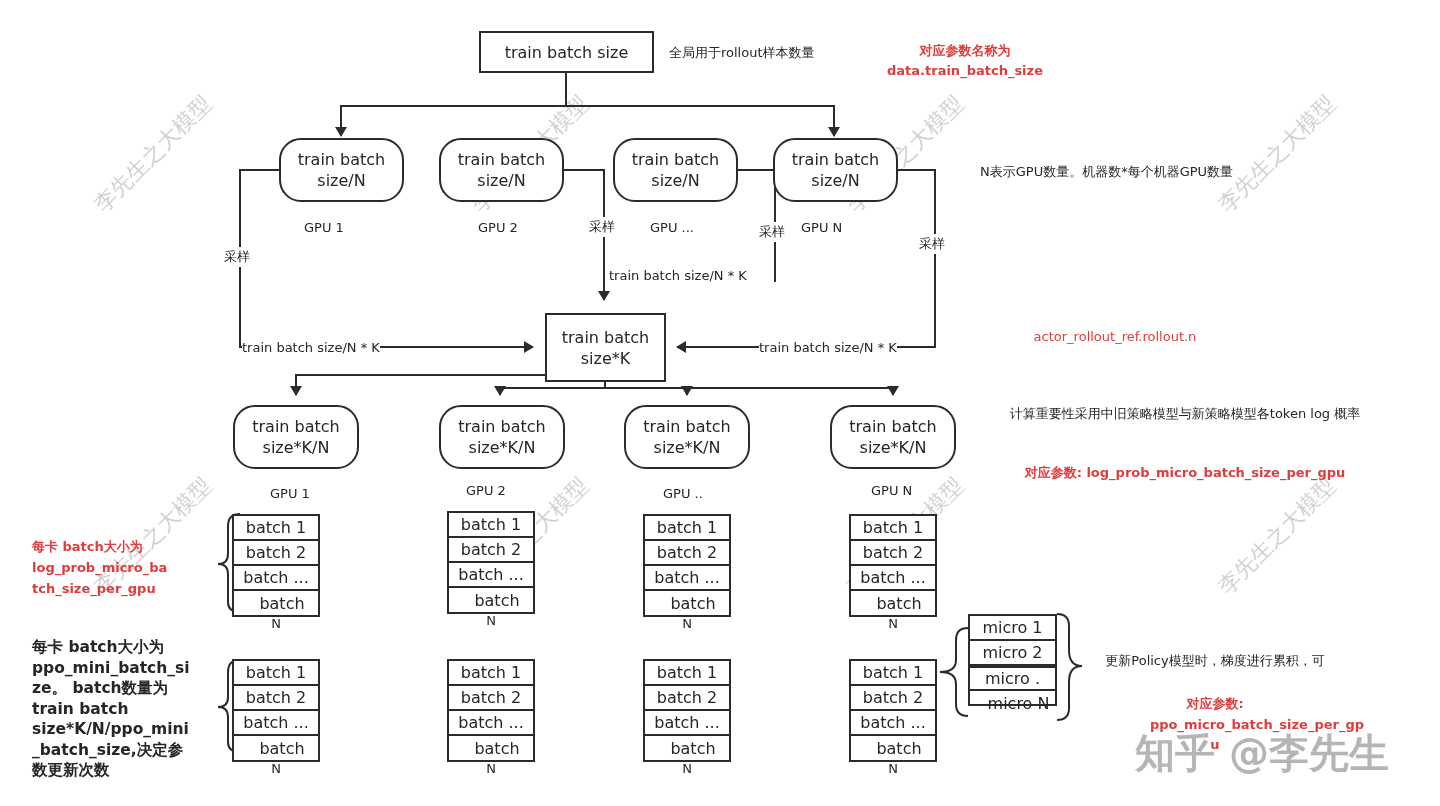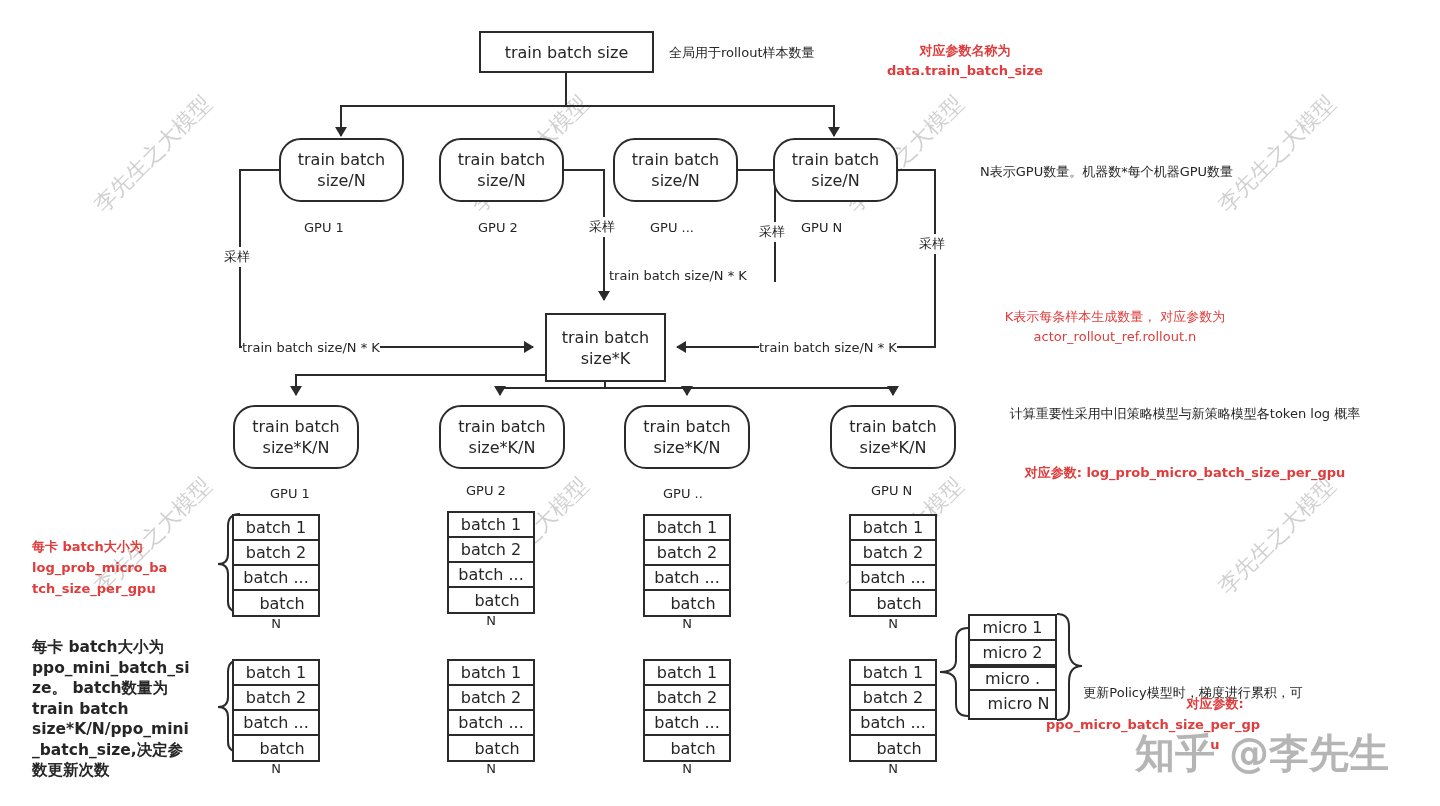--- a/index.html
+++ b/index.html
@@ -116,21 +116,20 @@
   <div class="t" style="left:609px;top:266px;background:#fff;">train batch size/N * K</div>
   <div class="t" style="left:242px;top:338px;background:#fff;">train batch size/N * K</div>
   <div class="t" style="left:759px;top:338px;background:#fff;">train batch size/N * K</div>
 
   <div class="box" style="left:545px;top:313px;width:121px;height:69px;">
     <div>
         <div>train batch</div>
         <div>size*K</div>
       </div>
   </div>
-  <div class="t redn c" style="left:970px;top:307px;width:290px;">K表示每条样本生成数量， 对应参数为</div>
   <div class="t redn c" style="left:970px;top:327px;width:290px;">actor_rollout_ref.rollout.n</div>
 
   <div class="box pill" style="left:233px;top:405px;width:126px;height:64px;">
     <div>
         <div>train batch</div>
         <div>size*K/N</div>
       </div>
   </div>
   <div class="box pill" style="left:439px;top:405px;width:126px;height:64px;">
     <div>
@@ -225,25 +224,25 @@
       <div class="t c" style="left: 643px; top: 759px; width: 88px;">N</div>
       <div class="stack" style="left: 849px; top: 659px; width: 88px; height: 103px;">
         <div class="cell">batch 1</div>
         <div class="cell">batch 2</div>
         <div class="cell">batch ...</div>
         <div class="cell">batch</div>
       </div>
       <div class="t c" style="left: 849px; top: 759px; width: 88px;">N</div>
     </div>
 
-  <div class="stack" style="left:968px;top:614px;width:89px;height:106px;">
+  <div class="stack" style="left:968px;top:614px;width:89px;height:92px;">
     <div class="cell">micro 1</div>
     <div class="cell">micro 2</div>
     <div class="cell" style="border-top:2px solid #2b2b2b;">micro .</div>
     <div class="cell">micro N</div>
   </div>
-  <div class="t c" style="left:1053px;top:651px;width:280px;margin-top:32px;">更新Policy模型时，梯度进行累积，可</div>
+  <div class="t c" style="left:1075px;top:651px;width:280px;">更新Policy模型时，梯度进行累积，可</div>
   <div class="t red c" style="left:1090px;top:694px;width:250px;">对应参数:</div>
-  <div class="t red c" style="left:1028px;top:715px;width:250px;">ppo_micro_batch_size_per_gp</div>
+  <div class="t red c" style="left:1132px;top:715px;width:250px;">ppo_micro_batch_size_per_gp</div>
   <div class="t red c" style="left:1090px;top:735px;width:250px;">u</div>
 
   <div class="zhihu" style="left:1135px;top:726px;">知乎 @李先生</div>
 </div>
 
 </body></html>

